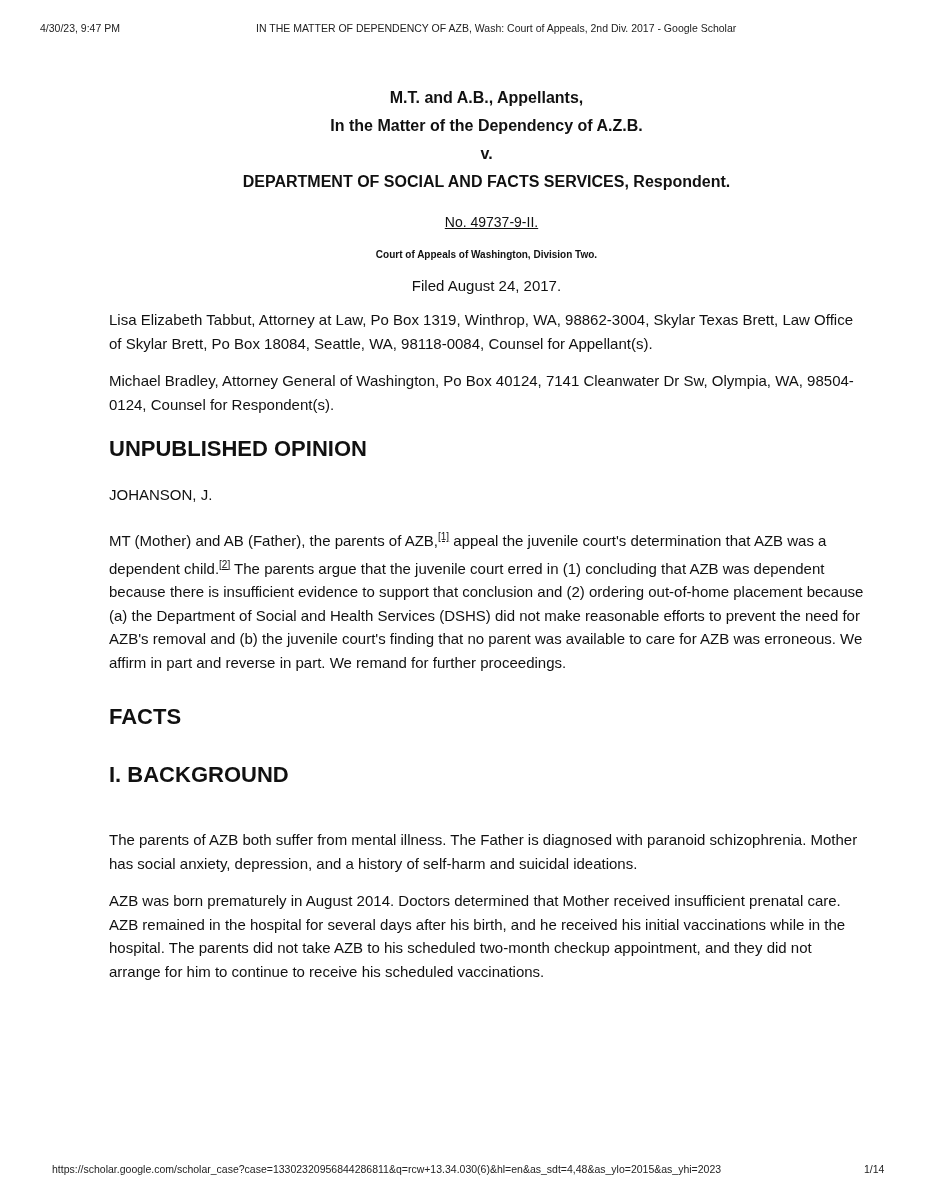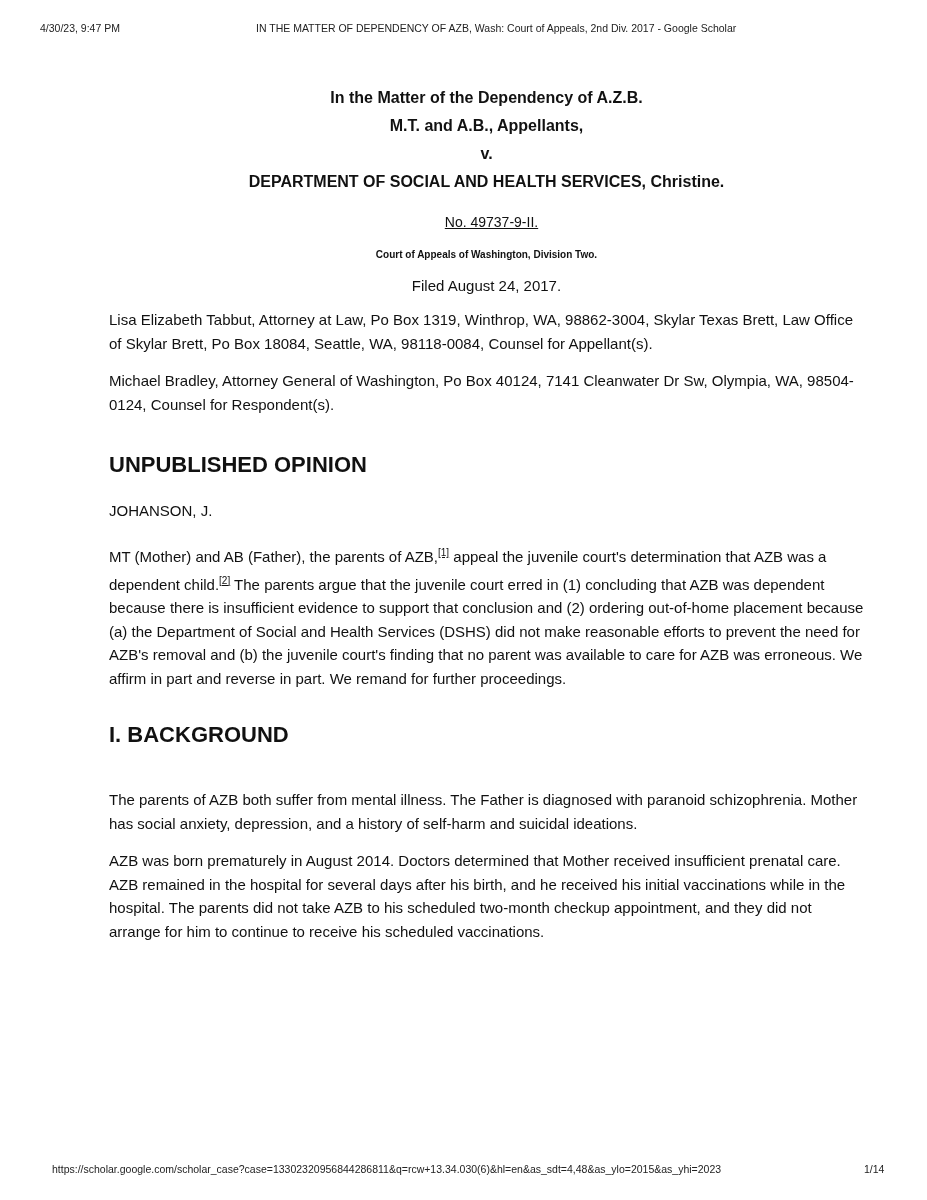--- a/index.html
+++ b/index.html
@@ -15,58 +15,59 @@
     .content { position: absolute; left: 109px; top: 84px; width: 755px; }
     .center { text-align: center; }
     .case-title { font-weight: bold; font-size: 16px; line-height: 28px; margin: 0; }
     .docket { font-size: 14px; margin-top: 18px; }
     .docket a { color: #111; text-decoration: underline; padding-left: 10px; }
     .court { font-weight: bold; font-size: 10px; margin-top: 19px; }
     .filed { font-size: 15px; margin-top: 17px; }
     p.body { font-size: 15px; line-height: 23.5px; margin: 14px 0 0 0; }
     p.body.first { margin-top: 14px; }
     h2 { font-size: 22px; font-weight: bold; margin: 0; }
-    .h-unpub { margin-top: 36px; }
+    .h-unpub { margin-top: 20px; }
     .judge { font-size: 15px; margin-top: 24px; }
     .opinion-p { margin-top: 22px !important; }
     sup { font-size: 10px; vertical-align: 6px; }
     sup a { color: #111; text-decoration: underline; }
     .h-facts { margin-top: 30px; }
     .h-bg { margin-top: 32px; }
     .bg-p1 { margin-top: 40px !important; }
   </style>
 </head>
 <body>
 
 <div class="print-header">
   <span class="date">4/30/23, 9:47 PM</span>
   <span class="title">IN THE MATTER OF DEPENDENCY OF AZB, Wash: Court of Appeals, 2nd Div. 2017 - Google Scholar</span>
 </div>
 
 <div class="content">
   <div class="center">
+    <h3 class="case-title">M.T. and A.B., Appellants,</h3>
     <h3 class="case-title">In the Matter of the Dependency of A.Z.B.</h3>
-    <h3 class="case-title">M.T. and A.B., Appellants,</h3>
     <h3 class="case-title">v.</h3>
-    <h3 class="case-title">DEPARTMENT OF SOCIAL AND HEALTH SERVICES, Christine.</h3>
+    <h3 class="case-title">DEPARTMENT OF SOCIAL AND FACTS SERVICES, Respondent.</h3>
     <div class="docket">
       <a>No. 49737-9-II.</a>
     </div>
     <div class="court">Court of Appeals of Washington, Division Two.</div>
     <div class="filed">Filed August 24, 2017.</div>
   </div>
 
   <p class="body">Lisa Elizabeth Tabbut, Attorney at Law, Po Box 1319, Winthrop, WA, 98862-3004, Skylar Texas Brett, Law Office of Skylar Brett, Po Box 18084, Seattle, WA, 98118-0084, Counsel for Appellant(s).</p>
   <p class="body">Michael Bradley, Attorney General of Washington, Po Box 40124, 7141 Cleanwater Dr Sw, Olympia, WA, 98504-0124, Counsel for Respondent(s).</p>
 
   <h2 class="h-unpub">UNPUBLISHED OPINION</h2>
   <div class="judge">JOHANSON, J.</div>
 
   <p class="body opinion-p"><span>MT (Mother) and AB (Father), the parents of AZB,</span><sup><a>[1]</a></sup><span> appeal the juvenile court's determination that AZB was a dependent child.</span><sup><a>[2]</a></sup><span> The parents argue that the juvenile court erred in (1) concluding that AZB was dependent because there is insufficient evidence to support that conclusion and (2) ordering out-of-home placement because (a) the Department of Social and Health Services (DSHS) did not make reasonable efforts to prevent the need for AZB's removal and (b) the juvenile court's finding that no parent was available to care for AZB was erroneous. We affirm in part and reverse in part. We remand for further proceedings.</span></p>
 
+  <h2 class="h-facts">FACTS</h2>
   <h2 class="h-bg">I. BACKGROUND</h2>
 
   <p class="body bg-p1">The parents of AZB both suffer from mental illness. The Father is diagnosed with paranoid schizophrenia. Mother has social anxiety, depression, and a history of self-harm and suicidal ideations.</p>
   <p class="body">AZB was born prematurely in August 2014. Doctors determined that Mother received insufficient prenatal care. AZB remained in the hospital for several days after his birth, and he received his initial vaccinations while in the hospital. The parents did not take AZB to his scheduled two-month checkup appointment, and they did not arrange for him to continue to receive his scheduled vaccinations.</p>
 </div>
 
 <div class="print-footer">
   <span class="url">https://scholar.google.com/scholar_case?case=13302320956844286811&amp;q=rcw+13.34.030(6)&amp;hl=en&amp;as_sdt=4,48&amp;as_ylo=2015&amp;as_yhi=2023</span>
   <span class="page">1/14</span>
 </div>

